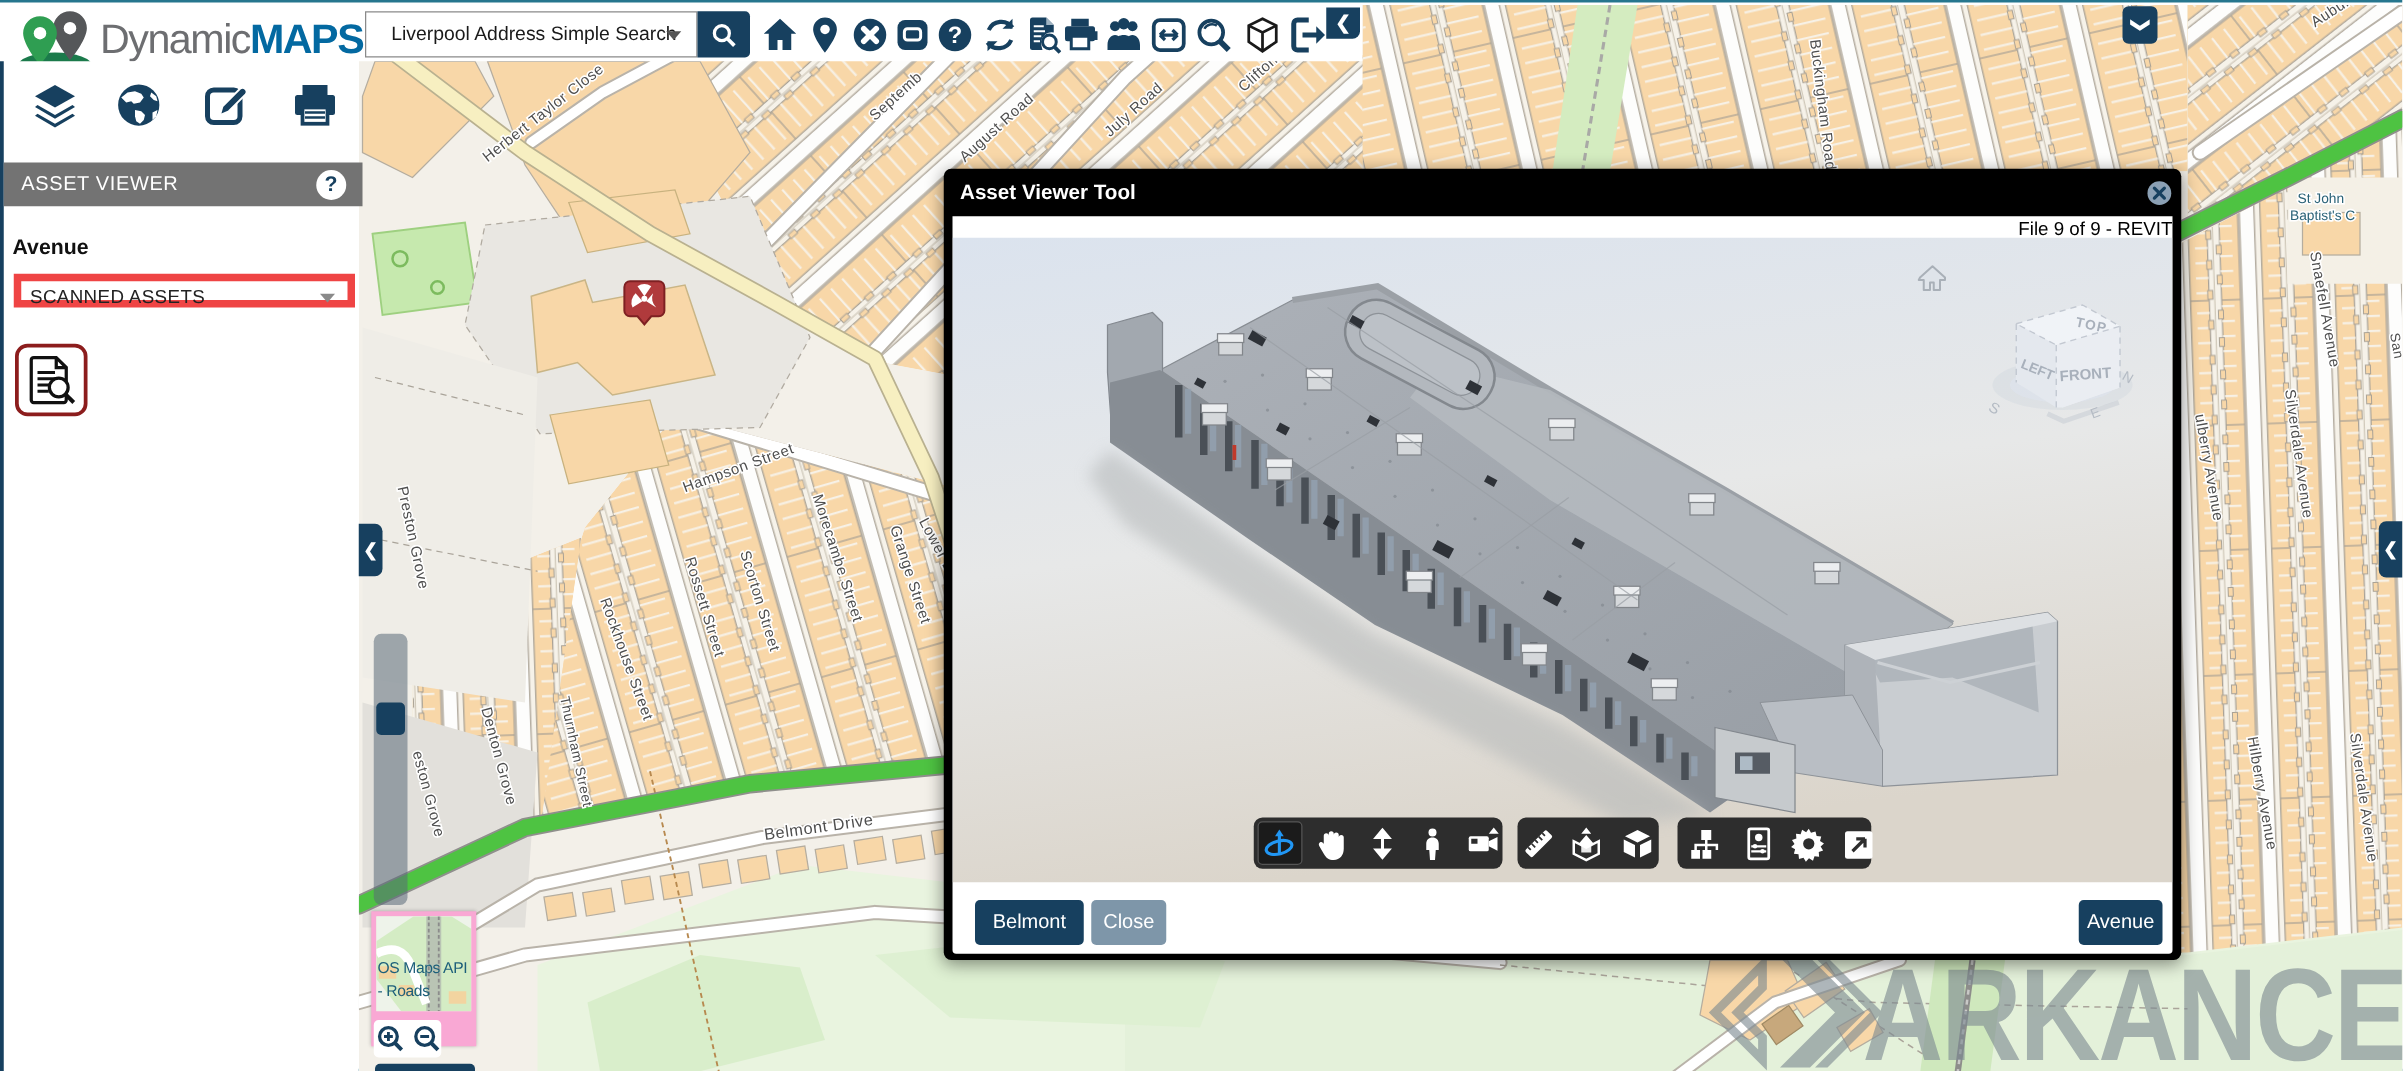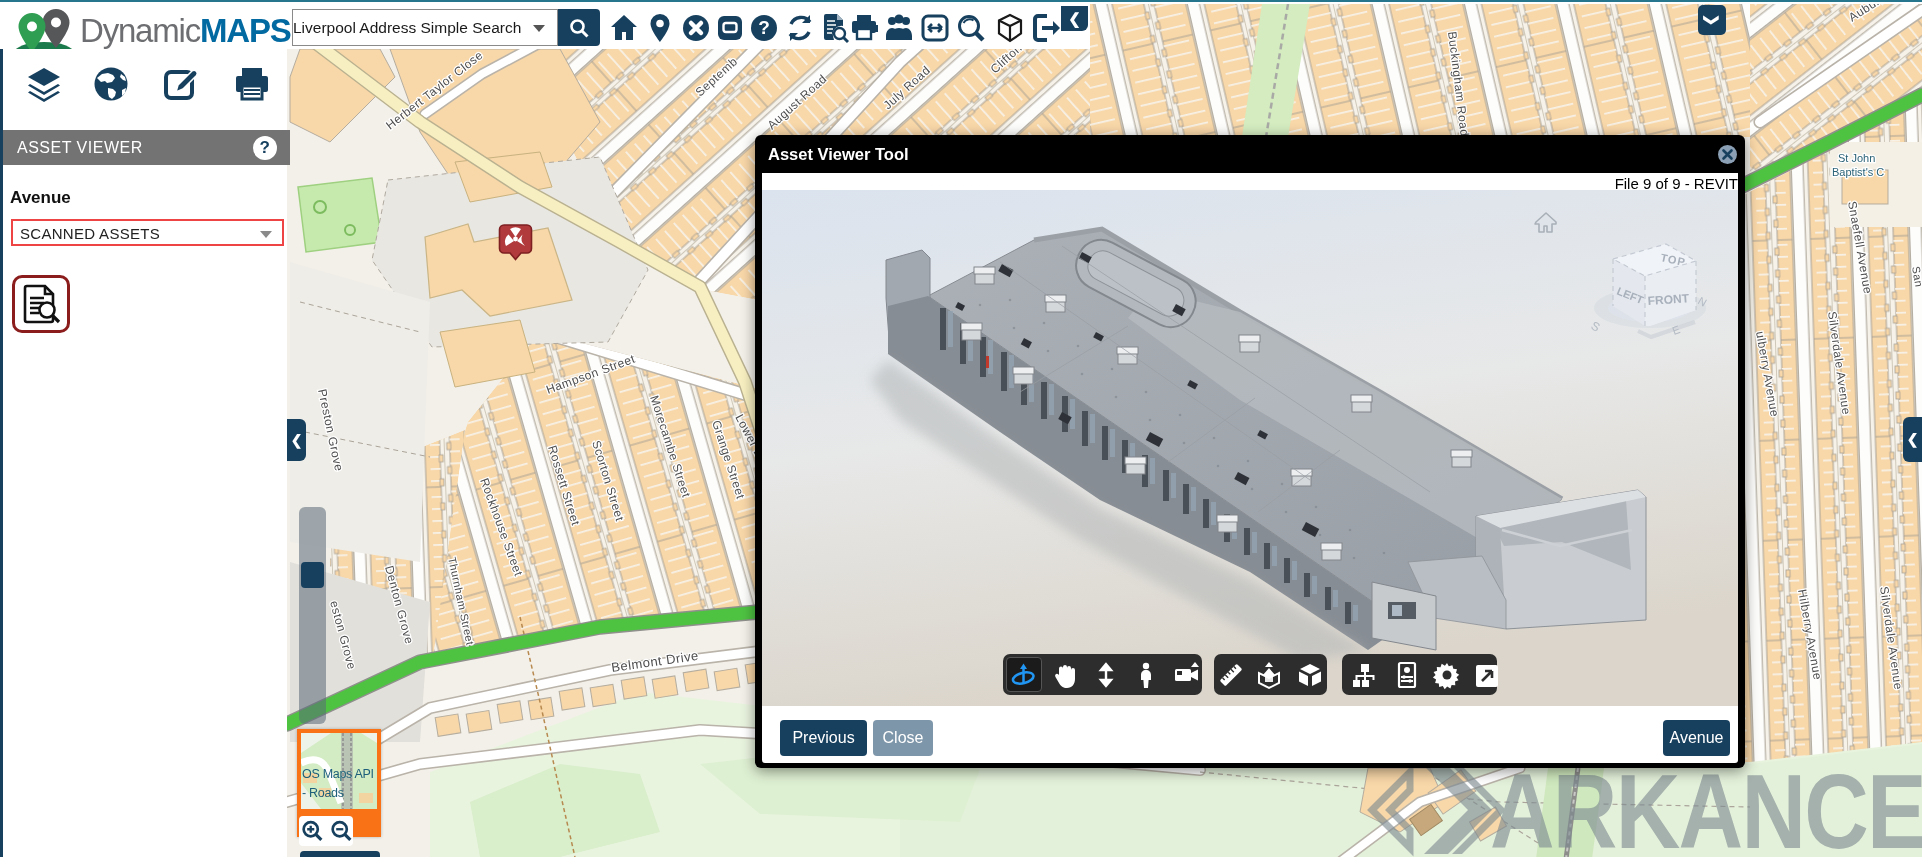--- a/index.html
+++ b/index.html
@@ -3,33 +3,33 @@
 <style>
 * { margin:0; padding:0; box-sizing:border-box; }
 html,body { width:1922px; height:857px; overflow:hidden; font-family:"Liberation Sans", sans-serif; background:#fff; }
 #page { position:relative; width:1922px; height:857px; border-top:2px solid #26768e; border-bottom:2px solid #26768e; }
 #mapwrap { position:absolute; left:287px; top:2px; width:1635px; height:853px; }
 #topbar { position:absolute; left:0; top:2px; width:1090px; height:45px; background:#fff; }
 #sidebar { position:absolute; left:0; top:47px; width:287px; height:808px; background:#fff; border-left:3px solid #17405f; }
 #sbhead { position:absolute; left:0; top:81px; width:287px; height:35px; background:#737373; color:#fff; font-size:16px; letter-spacing:0.5px; line-height:35px; padding-left:14px; }
 #sbhead .q { position:absolute; right:13px; top:6px; width:24px; height:24px; background:#fff; border-radius:50%; color:#17405f; font-weight:bold; text-align:center; line-height:24px; font-size:17px; }
 .layerlbl { position:absolute; left:7px; top:139px; font-size:17px; font-weight:bold; color:#111; }
-.dd { position:absolute; left:8px; top:170px; width:273px; height:27px; border:2px solid #ef4444; background:#fff; font-size:15px; color:#222; line-height:25px; padding-left:7px; letter-spacing:0.3px; }
+.dd { position:absolute; left:8px; top:170px; width:273px; height:27px; border:6px solid #ef4444; background:#fff; font-size:15px; color:#222; line-height:25px; padding-left:7px; letter-spacing:0.3px; }
 .dd .caret { position:absolute; right:10px; top:10px; width:0; height:0; border-left:6px solid transparent; border-right:6px solid transparent; border-top:7px solid #8a8a8a; }
 .redbox { position:absolute; left:9px; top:226px; width:58px; height:58px; border:3px solid #8c1d1d; border-radius:10px; background:#fff; display:flex; align-items:center; justify-content:center; }
-#search { position:absolute; left:292px; top:5px; width:266px; height:37px; border:1px solid #8a8a8a; background:#fff; font-size:15.5px; color:#1a1a1a; line-height:35px; padding-left:0; letter-spacing:0; }
+#search { position:absolute; left:292px; top:5px; width:266px; height:37px; border:1px solid #8a8a8a; background:#fff; font-size:15.5px; color:#1a1a1a; line-height:35px; padding-left:20px; letter-spacing:0; }
 #search .caret { position:absolute; right:12px; top:15px; width:0; height:0; border-left:6px solid transparent; border-right:6px solid transparent; border-top:7px solid #555; }
 #searchbtn { position:absolute; left:558px; top:5px; width:42px; height:37px; background:#17405f; border-radius:0 4px 4px 0; }
 .collapse1 { position:absolute; left:1061px; top:2px; width:27px; height:25px; background:#17405f; border-radius:0 0 6px 0; color:#fff; text-align:center; line-height:25px; font-weight:bold; font-size:15px; }
 .collapse2 { position:absolute; left:1698px; top:3px; width:28px; height:30px; background:#17405f; border-radius:5px; color:#fff; text-align:center; line-height:30px; font-weight:bold; font-size:15px; }
 .tabL { position:absolute; left:287px; top:417px; width:19px; height:42px; background:#17405f; border-radius:0 6px 6px 0; color:#fff; text-align:center; line-height:42px; font-weight:bold; font-size:14px; }
 .tabR { position:absolute; left:1903px; top:415px; width:19px; height:45px; background:#17405f; border-radius:6px 0 0 6px; color:#fff; text-align:center; line-height:45px; font-weight:bold; font-size:14px; }
 #slider { position:absolute; left:299px; top:505px; width:27px; height:217px; background:rgba(90,105,120,0.55); border-radius:6px; }
 #slider .handle { position:absolute; left:2px; top:55px; width:23px; height:26px; background:#17405f; border-radius:4px; }
-#minimap { position:absolute; left:297px; top:727px; width:84px; height:108px; background:#f97316; box-shadow:0 0 3px rgba(0,0,0,0.25);padding-left:12px; }
+#minimap { position:absolute; left:297px; top:727px; width:84px; height:108px; background:#f9a8d4; box-shadow:0 0 3px rgba(0,0,0,0.25);padding-left:12px; }
 #minimap .inner { position:absolute; left:4px; top:4px; width:76px; height:76px; background:#e9f2e2; overflow:hidden; }
 #minimap .txt { position:absolute; left:1px; top:32px; font-size:12.5px; color:#1d5f7a; letter-spacing:-0.3px; line-height:19px; white-space:nowrap; }
 #zoombtns { position:absolute; left:299px; top:814px; width:54px; height:30px; background:#fff; border-radius:4px; display:flex; align-items:center; }
 #attrib { position:absolute; left:300px; top:849px; width:80px; height:8px; background:#17405f; border-radius:4px 4px 0 0; }
 #modal { position:absolute; left:755px; top:133px; width:990px; height:633px; background:#000000; border-radius:6px; box-shadow:0 3px 14px rgba(0,0,0,0.45); }
 #mtitle { position:absolute; left:0; top:0; width:100%; height:38px; color:#fff; font-weight:bold; font-size:16.5px; line-height:38px; padding-left:13px; }
 #mclose { position:absolute; right:8px; top:10px; width:19px; height:19px; border-radius:50%; background:#8ba0b4; }
 #mbody { position:absolute; left:7px; top:38px; width:976px; height:535px; background:#fff; overflow:hidden; }
 #mfile { width:100%; text-align:right; font-size:15px; line-height:17px; color:#000; padding-top:2px; height:17px; }
 #mfoot { position:absolute; left:7px; top:573px; width:976px; height:55px; background:#fff; border-radius:0 0 3px 3px; }
@@ -815,17 +815,17 @@
               </g>
             </svg>
             <svg style="position:absolute;left:130px;top:7px" width="30" height="30" viewBox="0 0 30 30">
               <rect x="4" y="4" width="22" height="22" rx="2" fill="#ffffff"></rect>
               <path d="M 10 20 L 20 10 m 0 0 h -7 m 7 0 v 7" stroke="#2d2d2d" stroke-width="2.6" fill="none"></path>
             </svg>
 </div>
 </div>
 </div>
 <div id="mfoot">
-<div class="btn" style="left:18px;width:87px">Previous</div>
+<div class="btn" style="left:18px;width:87px">Belmont</div>
 <div class="btn" style="left:111px;width:60px;background:#7e96a9">Close</div>
 <div class="btn" style="right:8px;width:67px">Avenue</div>
 </div>
 </div>
 </div>
 </body></html>

